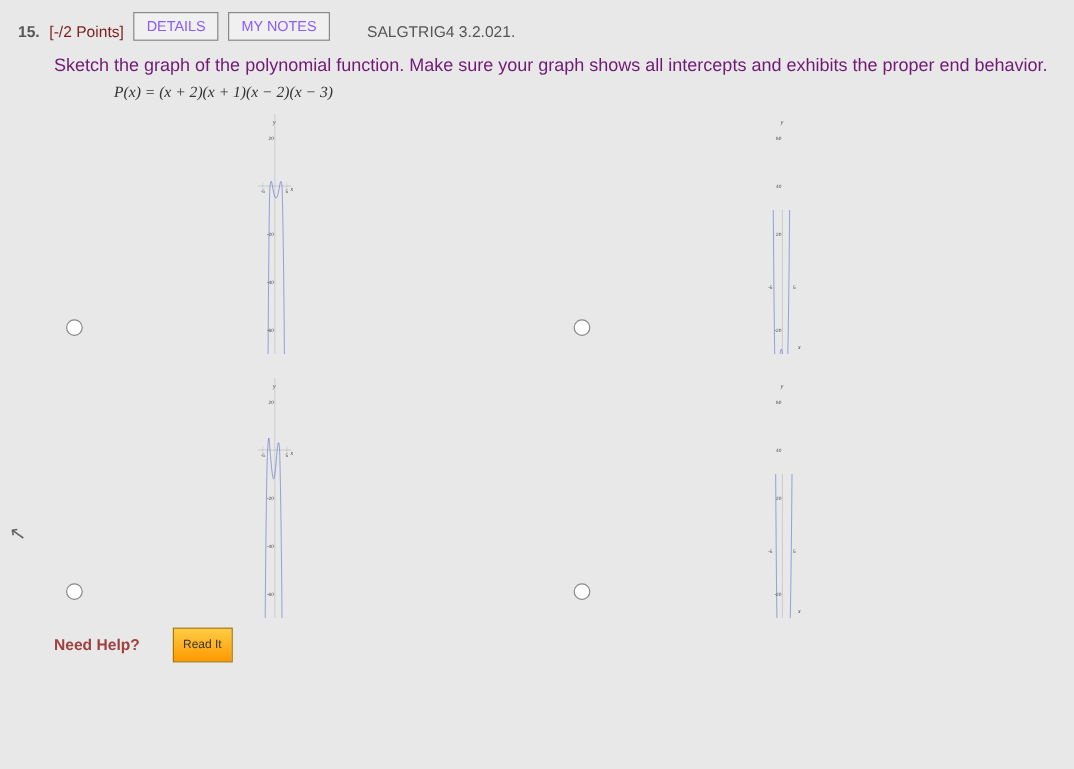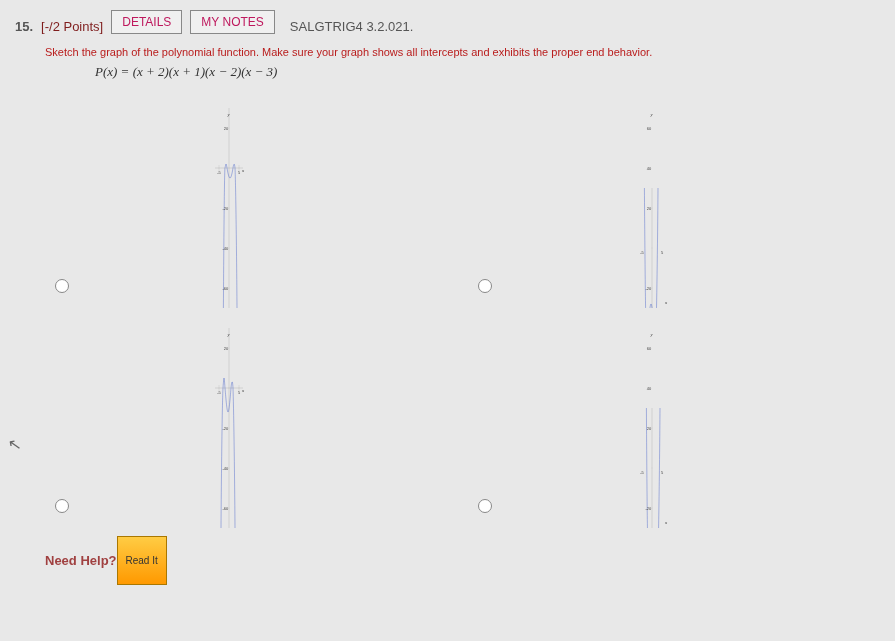--- a/index.html
+++ b/index.html
@@ -17,26 +17,26 @@
     margin-bottom: 12px;
     font-size: 13px;
   }
   .qnum { font-weight: bold; color: #555; }
   .points { color: #7f1d1d; }
   .btn-outline {
     border: 1px solid #888;
     padding: 4px 10px;
     background: #f0f0f0;
     font-size: 12px;
-    color: #be185d;
+    color: #8b5cf6;
     cursor: pointer;
   }
-  .ref { color: #555; font-size: 13px; margin-left: 7px; }
-  .prompt { margin-left: 30px; font-size: 11px; color: #b91c1c; margin-bottom: 6px; }
-  .formula { margin-left: 80px; font-style: italic; font-size: 13px; margin-bottom: 28px; font-family: 'Times New Roman', serif;}
+  .ref { color: #555; font-size: 13px; margin-left: 23px; }
+  .prompt { margin-left: 30px; font-size: 15px; color: #701a75; margin-bottom: 6px; }
+  .formula { margin-left: 80px; font-style: italic; font-size: 13px; margin-bottom: 10px; font-family: 'Times New Roman', serif;}
   .options {
     display: grid;
     grid-template-columns: 1fr 1fr;
     row-gap: 20px;
     column-gap: 20px;
     margin-left:40px;
   }
   .option {
     display: flex;
     align-items: flex-end;
@@ -48,29 +48,29 @@
     border-radius: 50%;
     background: #fff;
     margin-bottom: 15px;
     flex-shrink:0;
     cursor: pointer;
   }
   .graph { flex: 0 0 auto; }
   .footer {
     display:flex;
     align-items:center;
-    gap:0;
+    gap:27px;
     margin-top:8px;
     margin-left:30px;
   }
   .need-help { color: #a04040; font-weight: bold; font-size:13px;}
   .readit {
     background: linear-gradient(#ffcc44,#ff9900);
     border: 1px solid #aa7700;
-    padding: 18px 8px;
+    padding: 8px 8px;
     font-size: 10px;
     color: #333;
     cursor: pointer;
   }
   .cursor-arrow {
     position: absolute;
     left: 8px;
     top: 435px;
     font-size: 16px;
     color: #666;

